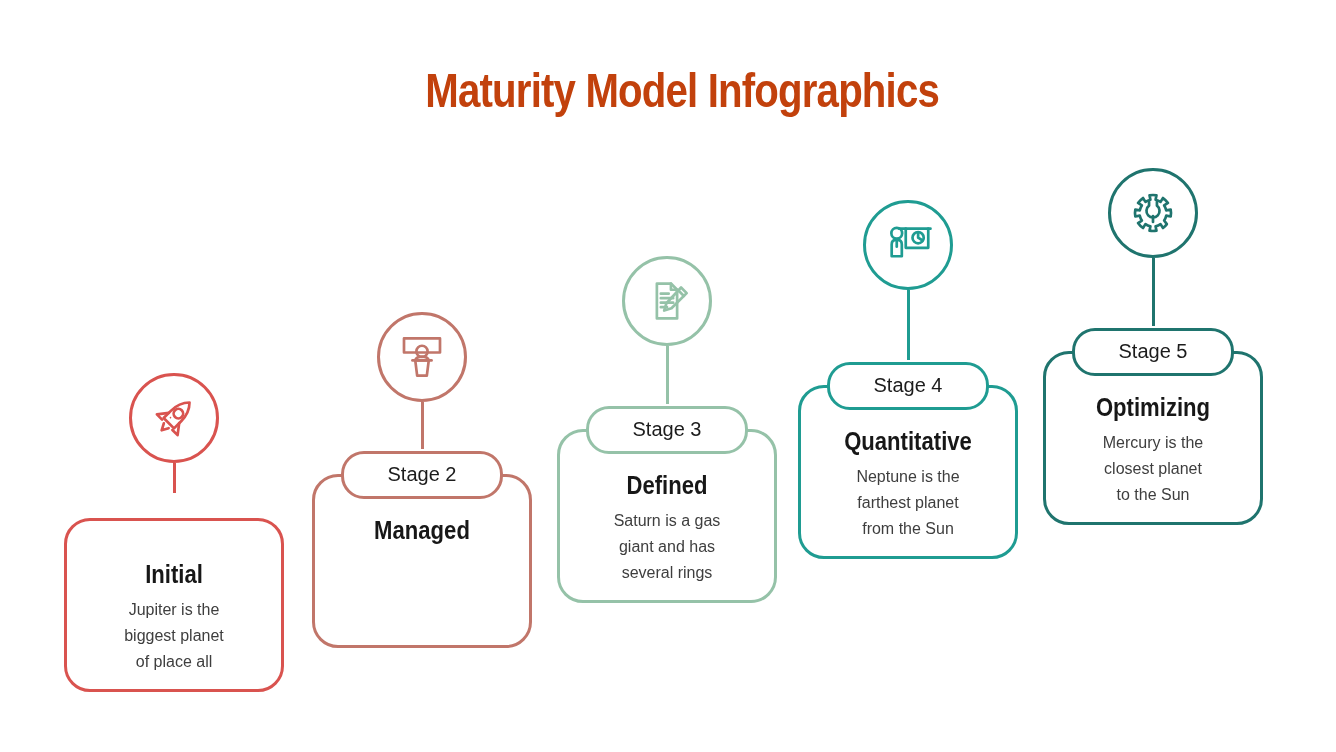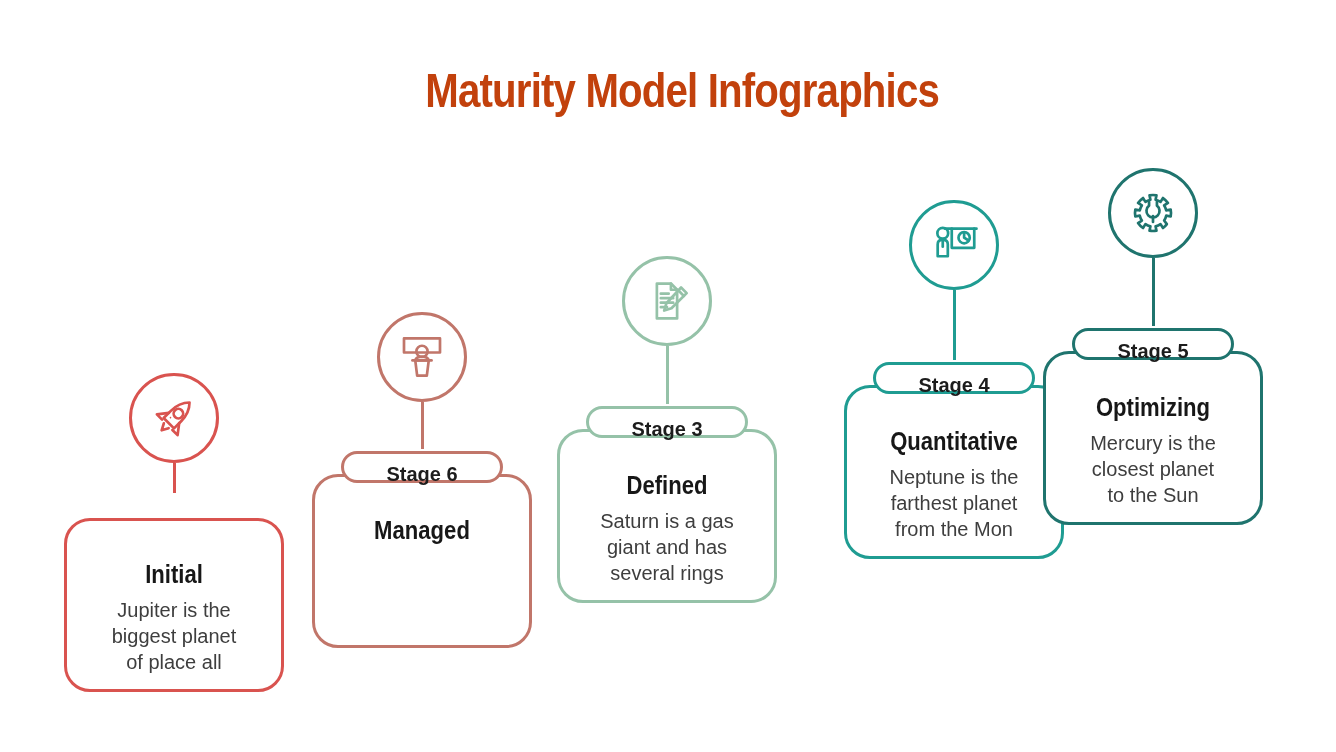--- a/index.html
+++ b/index.html
@@ -18,50 +18,50 @@
     white-space:nowrap;
   }
   .stage {
     position:absolute; width:220px;
     display:flex; flex-direction:column; align-items:center;
     color:#333;
   }
   .s1 { left:64px;   top:373px; --line-h:30px; --c:#d9534f; }
   .s2 { left:312px;  top:312px; --line-h:47px; --c:#c1766a; }
   .s3 { left:557px;  top:256px; --line-h:58px; --c:#95c2a8; }
-  .s4 { left:844px;  top:200px; --line-h:70px; --c:#1f9c92; }
+  .s4 { left:798px;  top:200px; --line-h:70px; --c:#1f9c92; }
   .s5 { left:1043px; top:168px; --line-h:68px; --c:#1f746e; }
   .icon-circle {
     width:90px; height:90px; border:3px solid var(--c); border-radius:50%;
     background:#fff; color:var(--c);
     display:flex; align-items:center; justify-content:center;
     flex:0 0 auto;
   }
   .icon-circle svg { display:block; }
   .connector {
     width:3px; height:var(--line-h); background:var(--c); flex:0 0 auto;
   }
   .card {
     position:relative; margin-top:25px; width:220px; height:174px;
     background:#fff; border:3px solid var(--c); border-radius:26px;
     text-align:center; padding:38px 14px 0 14px;
   }
   .pill {
     position:absolute; top:-26px; left:50%; transform:translateX(-50%);
-    width:162px; height:32px; background:#fff;
+    width:162px; height:48px; background:#fff;
     border:3px solid var(--c); border-radius:23px;
-    font-size:20px; font-weight:700; color:#1c1c1c; line-height:40px;
+    font-size:20px; font-weight:400; color:#1c1c1c; line-height:40px;
     text-align:center; white-space:nowrap; z-index:2;
   }
   .card h2 {
     font-size:26px; font-weight:700; color:#171717; margin-bottom:7px;
     transform:scaleX(0.85); transform-origin:center; white-space:nowrap;
   }
   .card p {
-    font-size:20px; line-height:26px; color:#3e3e3e;
+    font-size:16px; line-height:26px; color:#3e3e3e;
     white-space:pre-line;
   }
 </style>
 </head>
 <body>
 
 <div class="canvas">
 
   <h1 class="main-title">
     <span>Maturity Model Infographics</span>
@@ -95,21 +95,21 @@
         <rect x="8" y="7.5" width="32" height="12.5"></rect>
         <circle cx="24" cy="19" r="5"></circle>
         <path d="M18 27 C18.5 24.7 21 23.6 24 23.6 C27 23.6 29.5 24.7 30 27"></path>
         <path d="M15.5 27 L32.5 27"></path>
         <path d="M18 27 L30 27 L28.3 40.5 L19.7 40.5 Z"></path>
       </svg>
     </div>
     <div class="connector"></div>
     <div class="card">
       <div class="pill">
-        <span>Stage 6</span>
+        <span>Stage 2</span>
       </div>
       <h2>Managed</h2>
     </div>
   </section>
 
   <section class="stage s3" style="--c: #95c2a8;">
     <div class="icon-circle">
       <svg width="54" height="54" viewBox="0 0 48 48" fill="none" stroke="currentColor" stroke-width="2.4" stroke-linecap="round" stroke-linejoin="round">
         <path d="M15 8.5 L27.5 8.5 L33 14 L33 39.5 L15 39.5 Z"></path>
         <path d="M27.5 8.5 L27.5 14 L33 14"></path>
@@ -143,21 +143,21 @@
       </svg>
     </div>
     <div class="connector"></div>
     <div class="card">
       <div class="pill">
         <span>Stage 4</span>
       </div>
       <h2>Quantitative</h2>
       <p>Neptune is the
 farthest planet
-from the Mon</p>
+from the Sun</p>
     </div>
   </section>
 
   <section class="stage s5" style="--c: #1f746e;">
     <div class="icon-circle">
       <svg width="54" height="54" viewBox="0 0 48 48" fill="none" stroke="currentColor" stroke-width="2.4" stroke-linecap="round" stroke-linejoin="round">
         <path d="M39.7 20.9 A16 16 0 0 1 39.7 27.1 L35.8 26.3 A12 12 0 0 1 33.9 30.7 L36.3 33.9 A16 16 0 0 1 32.9 37.3 L30.7 33.9 A12 12 0 0 1 26.3 35.8 L27.1 39.7 A16 16 0 0 1 20.9 39.7 L21.7 35.8 A12 12 0 0 1 17.3 33.9 L15.1 37.3 A16 16 0 0 1 10.7 32.9 L14.1 30.7 A12 12 0 0 1 12.2 26.3 L8.3 27.1 A16 16 0 0 1 8.3 20.9 L12.2 21.7 A12 12 0 0 1 14.1 17.3 L10.7 15.1 A16 16 0 0 1 15.1 10.7 L17.3 14.1 A12 12 0 0 1 21.7 12.2 L20.9 8.3 A16 16 0 0 1 27.1 8.3 L26.3 12.2 A12 12 0 0 1 30.7 14.1 L32.9 10.7 A16 16 0 0 1 37.3 15.1 L33.9 17.3 A12 12 0 0 1 35.8 21.7 Z"></path>
         <path d="M20.5 14 L20.5 17.5 A5.8 5.8 0 1 0 27.5 17.5 L27.5 14"></path>
         <path d="M24 26.8 L24 32"></path>
       </svg>

